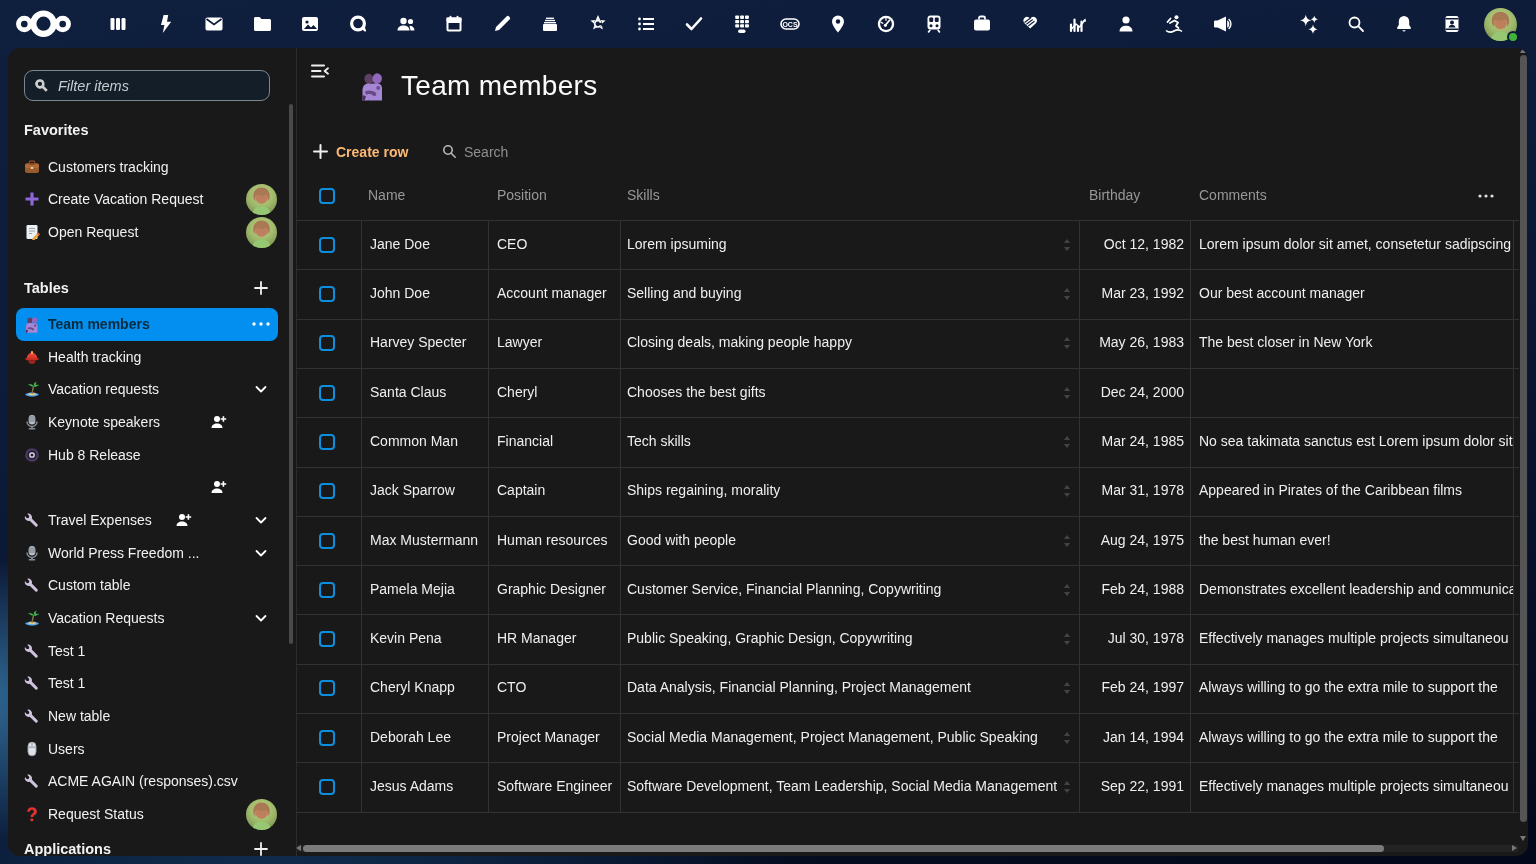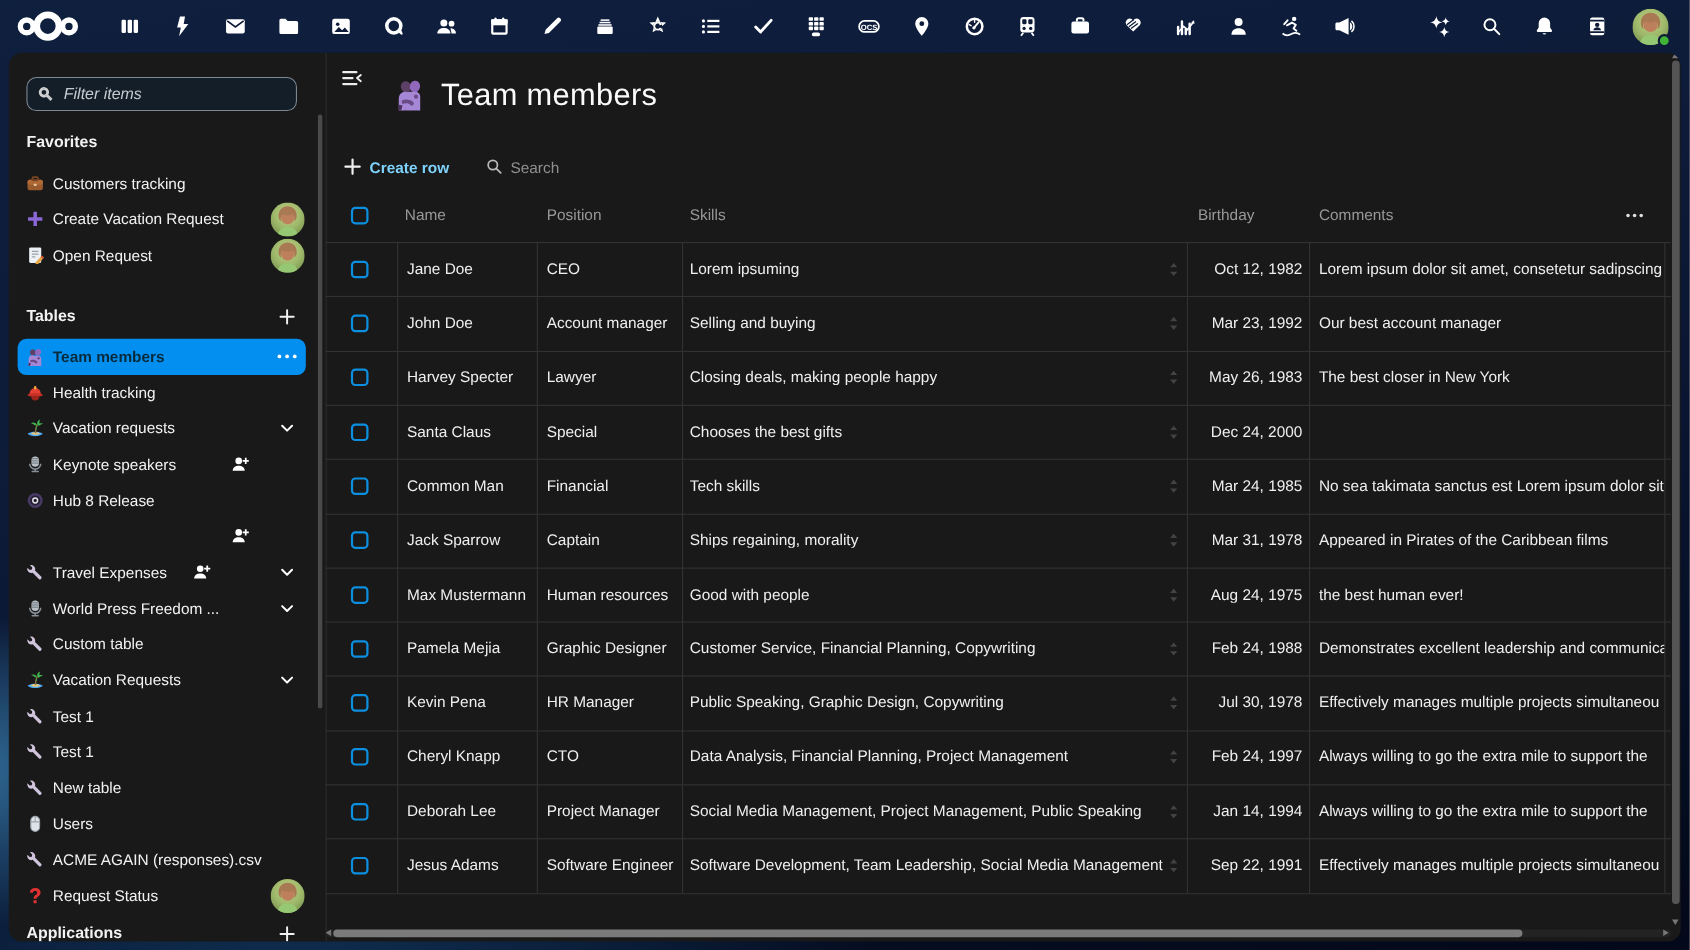--- a/index.html
+++ b/index.html
@@ -23,21 +23,21 @@
 .caption { position:absolute; left:16px; font-size:14.5px; font-weight:bold; color:#f2f2f2; }
 .nav-item { position:absolute; left:8px; width:262px; height:33px; display:flex; align-items:center; }
 .nav-item .nicon { width:16px; margin-left:8px; margin-right:8px; flex:none; display:flex; justify-content:center; }
 .nav-item .ntext { font-size:14px; color:#f2f2f2; white-space:nowrap; }
 .nav-item.sel { background:#038fef; border-radius:8px; }
 .nav-item.sel .ntext { color:#072b3d; font-weight:bold; }
 .rightslot { position:absolute; }
 .sbthumb { position:absolute; left:281px; top:56px; width:4px; height:540px; background:#4a4a4a; border-radius:2px; }
 .main { position:absolute; left:289px; top:0; width:1231px; height:808px; }
 .mtitle { position:absolute; font-size:28px; color:#fbfbfb; letter-spacing:0.3px; }
-.toolbar-txt { font-size:14px; font-weight:bold; color:#7dd3fc; }
+.toolbar-txt { font-size:14px; font-weight:bold; color:#fdba74; }
 .search-txt { font-size:14px; color:#8f8f8f; }
 .thead-txt { position:absolute; font-size:14px; color:#989898; }
 .cellline { position:absolute; background:#323232; }
 .rowtxt { position:absolute; font-size:14px; color:#efefef; white-space:nowrap; overflow:hidden; }
 .cb { position:absolute; width:16px; height:16px; border:2px solid #0d8fe0; border-radius:4px; background:#191919; }
 </style>
 </head>
 <body>
 <div class="topbar">
 <div style="position:absolute;left:12px;top:9px">
@@ -662,21 +662,21 @@
 <div class="rowtxt" style="left:782px;top:286.2px;width:105px;text-align:right">May 26, 1983</div>
 <div class="rowtxt" style="left:902px;top:286.2px;width:314px">The best closer in New York</div>
 <div style="position:absolute;left:765px;top:288.2px">
         <svg width="10" height="14" viewBox="0 0 10 14" style="">
           <path d="M5 1L8.2 5H1.8z" fill="#434343"></path>
           <path d="M5 13L1.8 9h6.4z" fill="#434343"></path>
         </svg>
       </div>
 <div class="cb" style="left:22px;top:336.5px"></div>
 <div class="rowtxt" style="left:73px;top:335.5px;width:112px">Santa Claus</div>
-<div class="rowtxt" style="left:200px;top:335.5px;width:121px">Special</div>
+<div class="rowtxt" style="left:200px;top:335.5px;width:121px">Cheryl</div>
 <div class="rowtxt" style="left:330px;top:335.5px;width:430px">Chooses the best gifts</div>
 <div class="rowtxt" style="left:782px;top:335.5px;width:105px;text-align:right">Dec 24, 2000</div>
 <div style="position:absolute;left:765px;top:337.5px">
         <svg width="10" height="14" viewBox="0 0 10 14" style="">
           <path d="M5 1L8.2 5H1.8z" fill="#434343"></path>
           <path d="M5 13L1.8 9h6.4z" fill="#434343"></path>
         </svg>
       </div>
 <div class="cb" style="left:22px;top:385.9px"></div>
 <div class="rowtxt" style="left:73px;top:384.9px;width:112px">Common Man</div>

